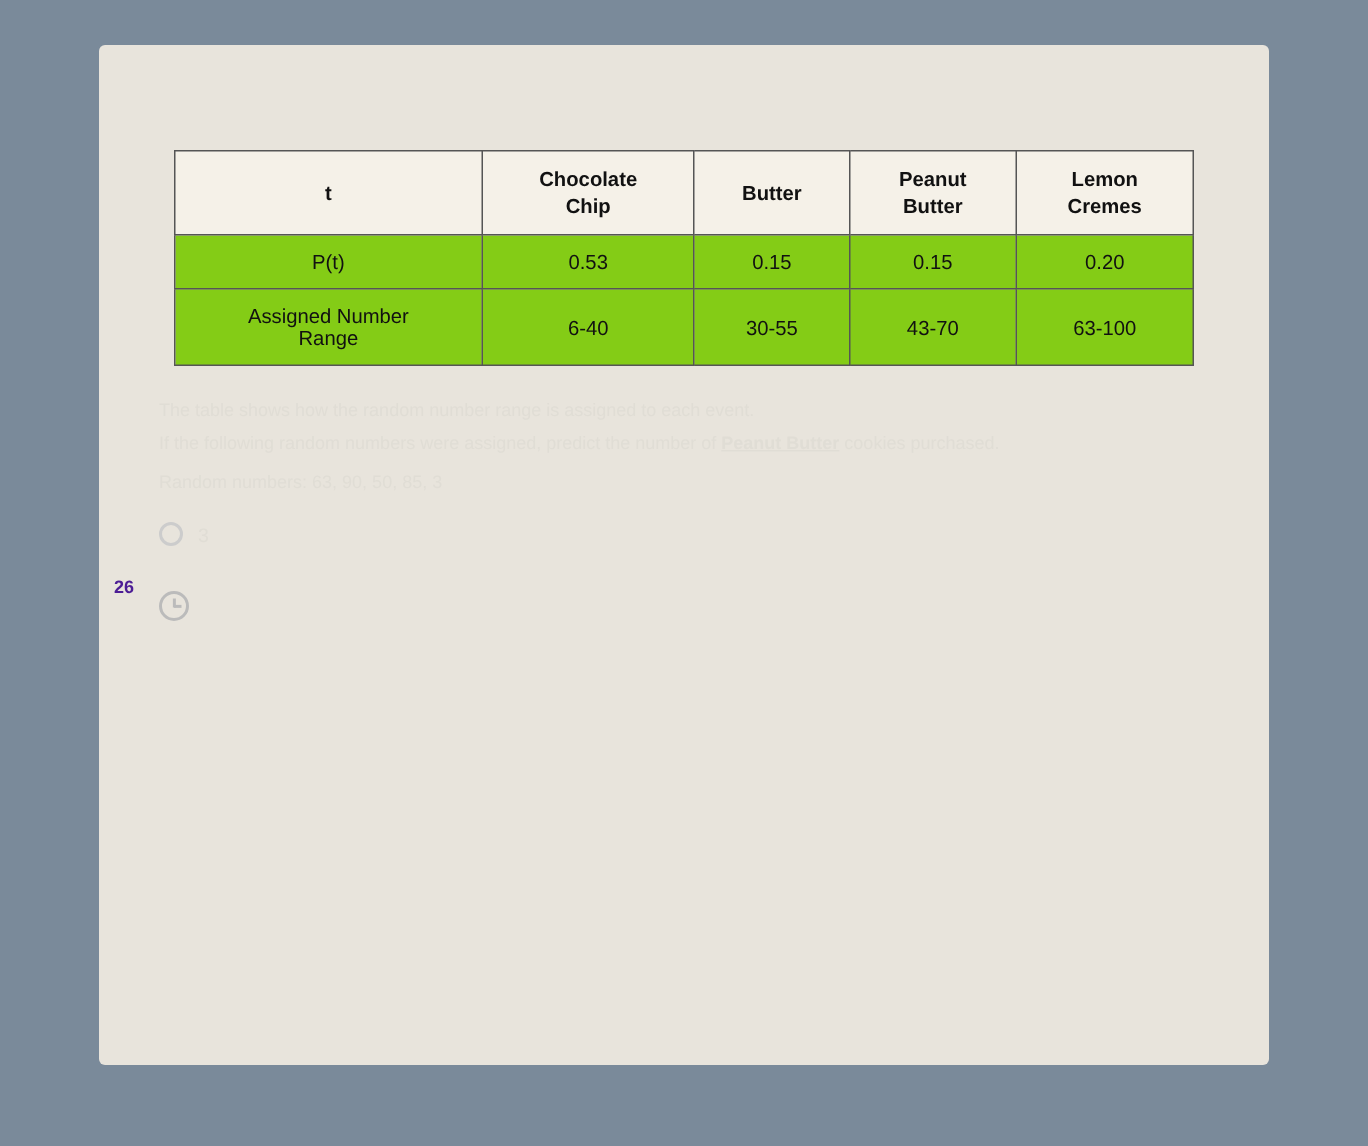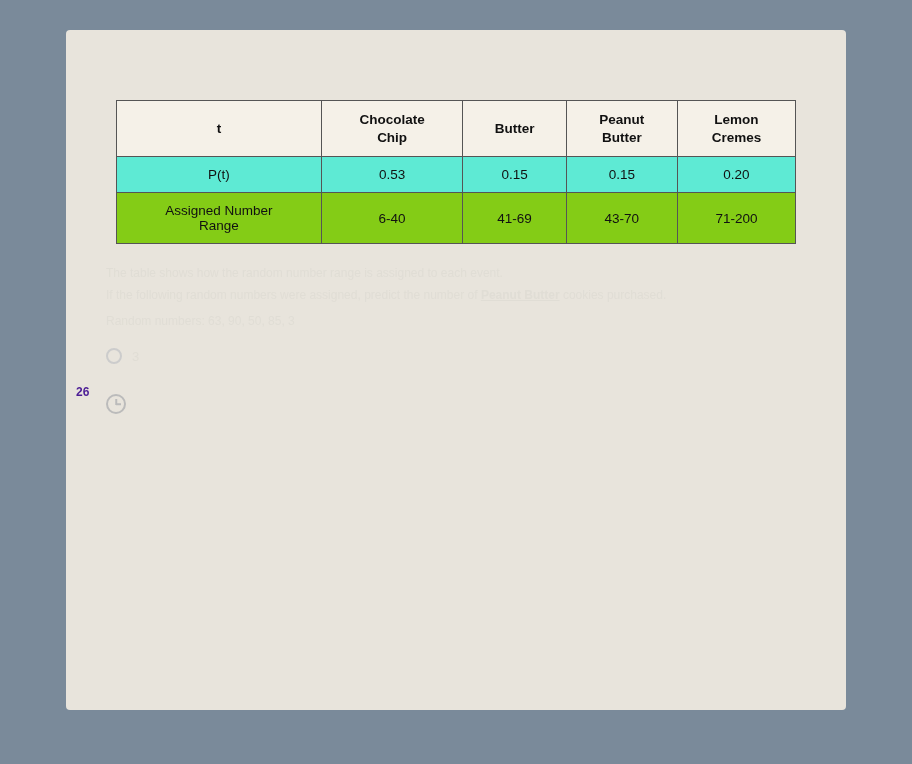--- a/index.html
+++ b/index.html
@@ -51,21 +51,21 @@
       background-color: #f5f1e8;
       line-height: 1.3;
     }
 
     table tbody td {
       font-weight: normal;
       background-color: #f5f1e8;
     }
 
     table tbody tr:first-child td {
-      background-color: #5eead4;
+      background-color: #84cc16;
     }
 
     table tbody tr:last-child td {
       background-color: #84cc16;
     }
 
     .question-text {
       margin-top: 10px;
       font-size: 12px;
       color: #e0ddd5;
@@ -167,23 +167,23 @@
         <tr>
           <td>P(t)</td>
           <td>0.53</td>
           <td>0.15</td>
           <td>0.15</td>
           <td>0.20</td>
         </tr>
         <tr>
           <td>Assigned Number<br>Range</td>
           <td>6-40</td>
-          <td>41-69</td>
+          <td>30-55</td>
           <td>43-70</td>
-          <td>71-200</td>
+          <td>63-100</td>
         </tr>
       </tbody>
     </table>
   </div>
 
   <div style="position: absolute; left: 10px; bottom: 310px;">
     <span style="font-size: 12px; color: #4c1d95; font-weight: bold;">26</span>
   </div>
 
   <div class="question-text">

